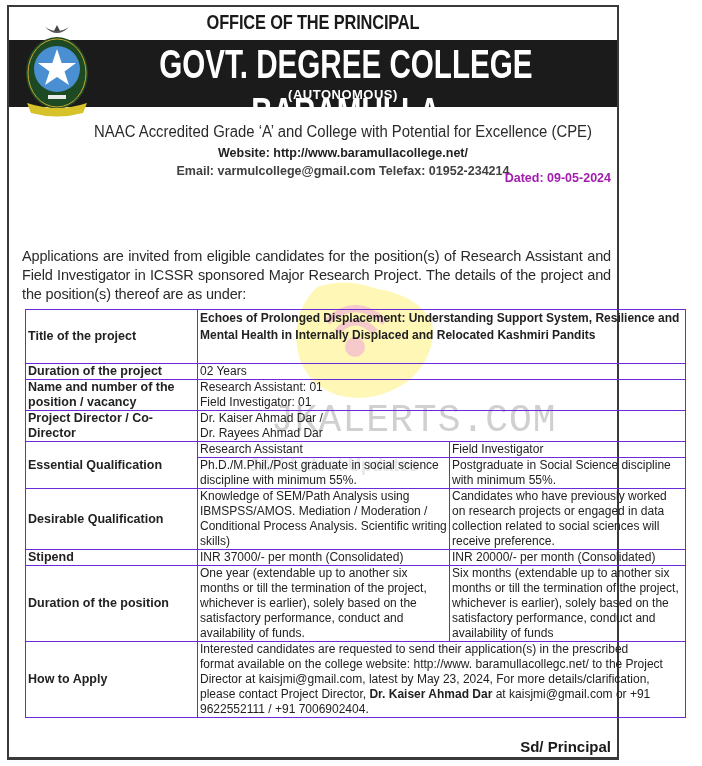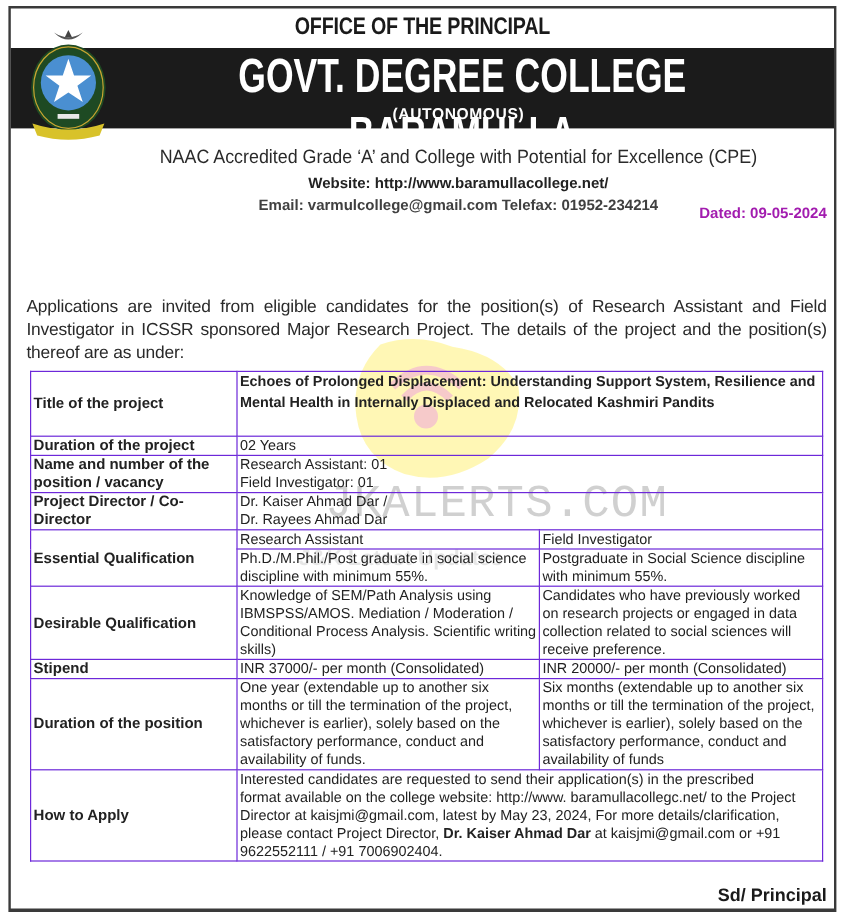--- a/index.html
+++ b/index.html
@@ -1,19 +1,19 @@
 <!DOCTYPE html>
 <html><head>
 <meta charset="utf-8">
 <style>
   * { box-sizing: border-box; margin: 0; padding: 0; }
   html, body { width: 702px; height: 766px; background: #ffffff; overflow: hidden; }
   body { position: relative; font-family: "Liberation Sans", "DejaVu Sans", sans-serif; color: #1a1a1a; }
 
-  .frame { position: absolute; left: 7px; top: 5px; width: 690px; height: 755px; border: 2px solid #3a3a3a; border-bottom-width: 3px; background: #fff; }
+  .frame { position: absolute; left: 7px; top: 5px; width: 612px; height: 755px; border: 2px solid #3a3a3a; border-bottom-width: 3px; background: #fff; }
 
   .office { position: absolute; left: 0; width: 100%; top: 4px; text-align: center; font-family: "Liberation Sans", sans-serif; font-weight: bold; font-size: 20px; letter-spacing: -0.2px; color: #1a1a1a; transform: scaleX(0.82); transform-origin: center; }
 
   .band { position: absolute; left: 0; top: 33px; width: 100%; height: 67px; background: #1b1b1b; }
   .college { position: absolute; left: 60px; right: 0; top: 0px; text-align: center; font-weight: bold; font-size: 40px; color: #ffffff; letter-spacing: 0px; transform: scaleX(0.74); transform-origin: 52% 50%; line-height: 48px; }
   .autonomous { position: absolute; left: 60px; right: 0; top: 45px; text-align: center; font-weight: bold; font-size: 13px; color: #ffffff; line-height: 20px; letter-spacing: 0.5px; }
 
   .logo { position: absolute; left: 14px; top: 14px; width: 68px; height: 100px; }
 
   .naac { position: absolute; left: 60px; right: 0; top: 116px; text-align: center; font-size: 16px; color: #2a2a2a; transform: scaleX(0.93); }

